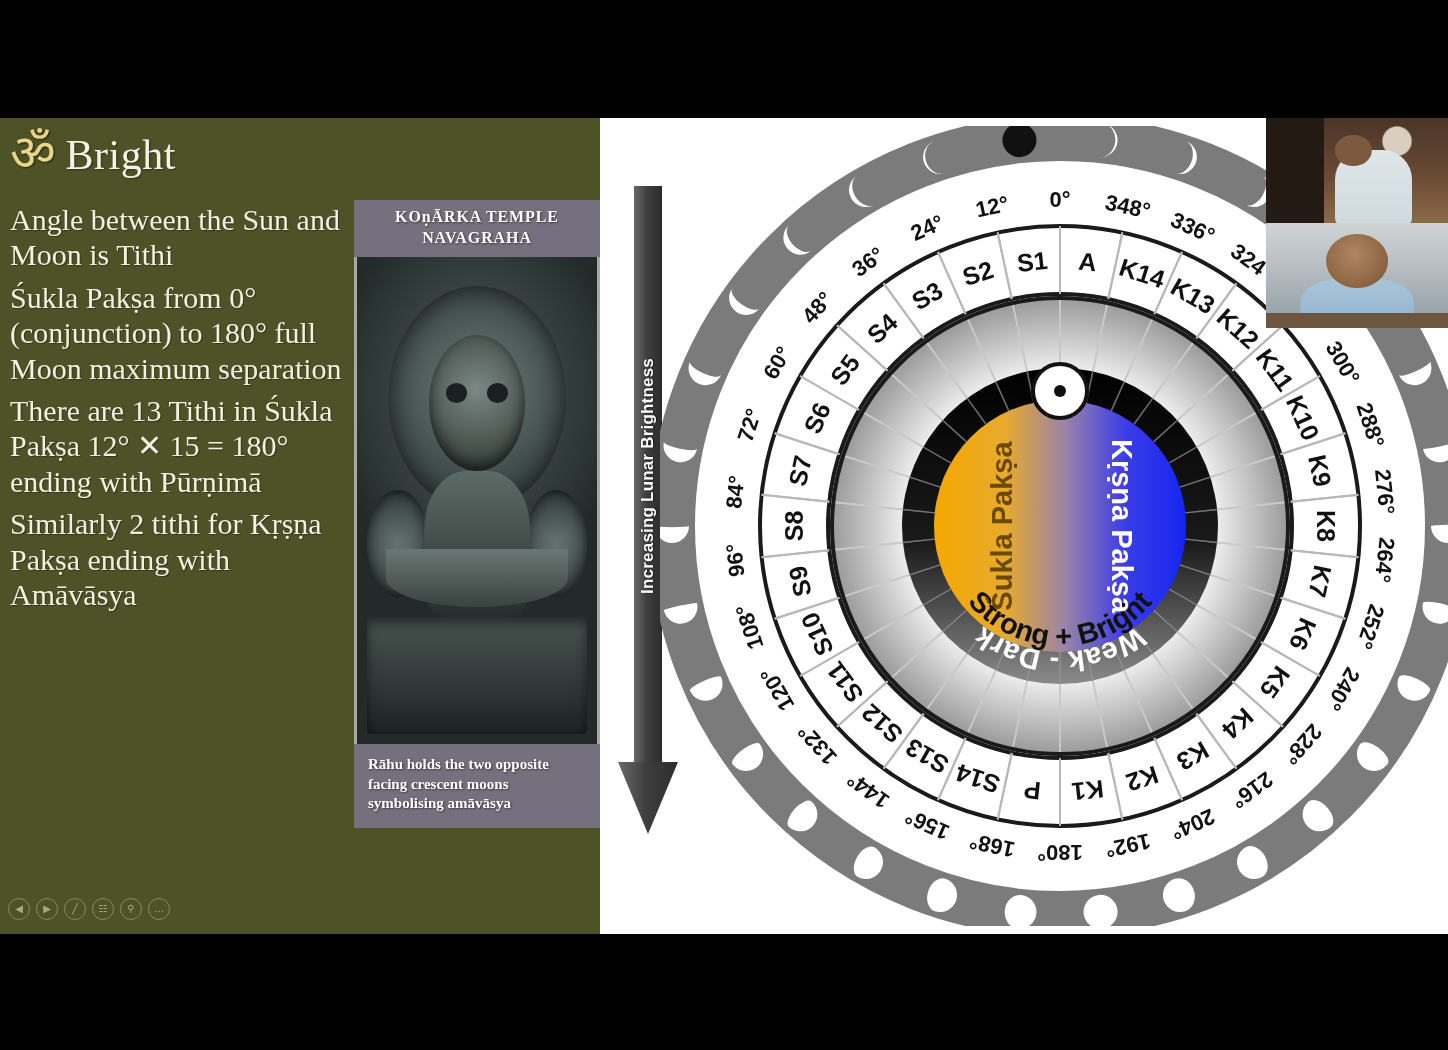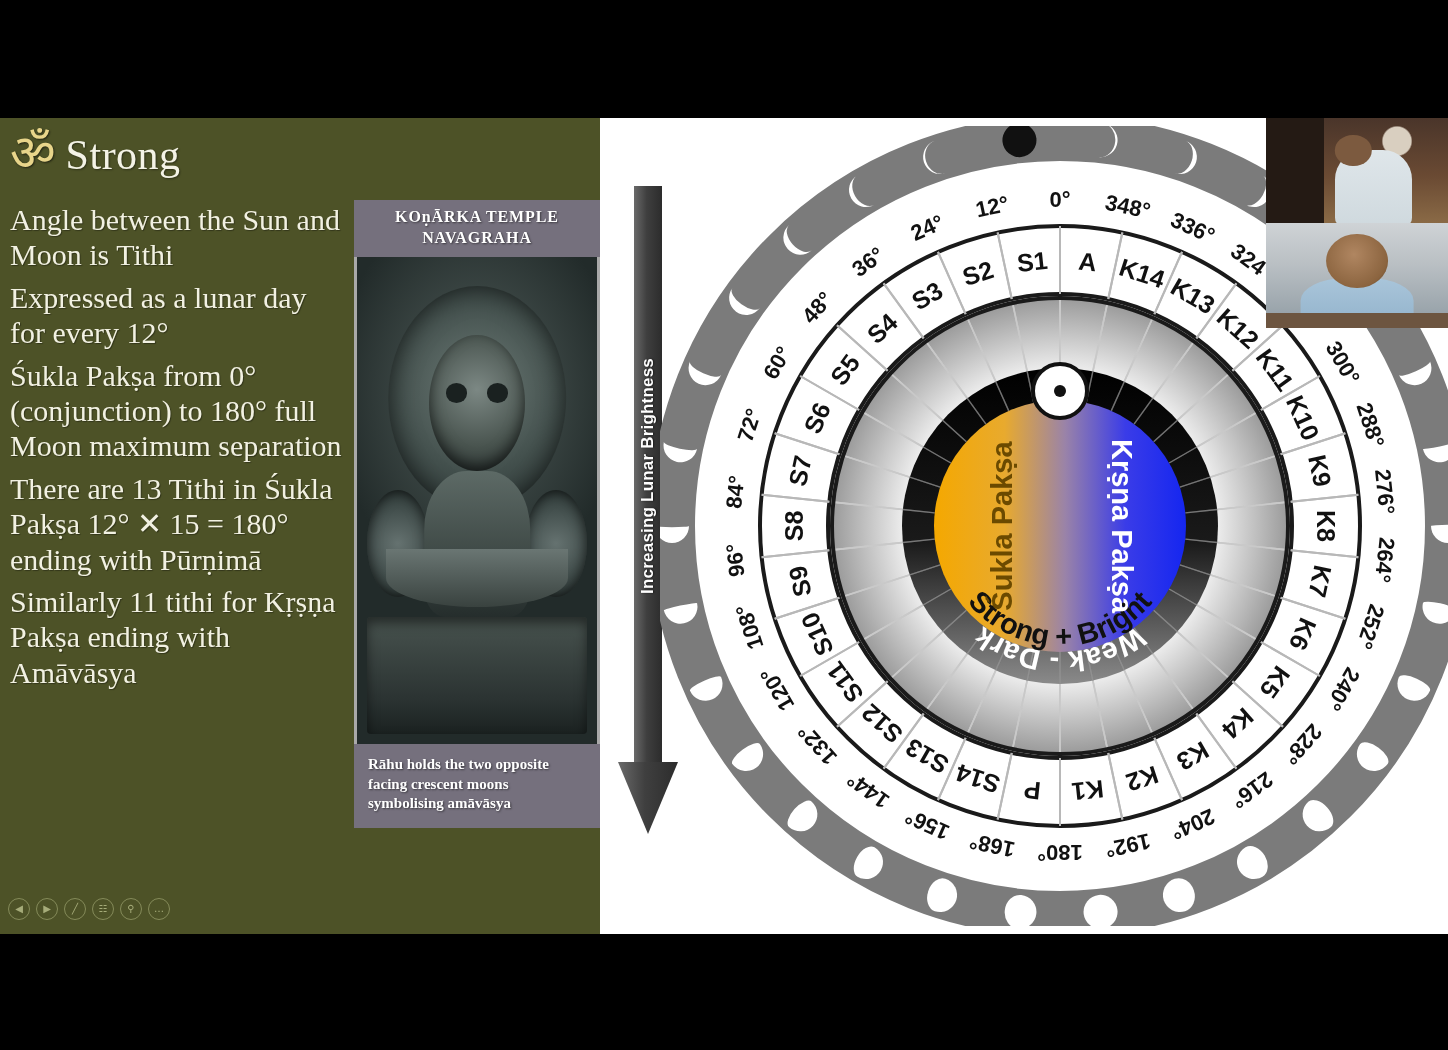--- a/index.html
+++ b/index.html
@@ -195,28 +195,27 @@
 </head>
 <body>
 
 <div id="stage">
 
   <div id="slide">
 
     <div id="textcol">
       <div id="titlerow">
         <div class="om">ॐ</div>
-        <div id="slide-title">Strong</div>
+        <div id="slide-title">Bright</div>
       </div>
       <div id="bullets">
         <div class="bullet">Angle between the Sun and Moon is Tithi</div>
-        <div class="bullet">Expressed as a lunar day for every 12°</div>
         <div class="bullet">Śukla Pakṣa from 0° (conjunction) to 180° full Moon maximum separation</div>
         <div class="bullet">There are 13 Tithi in Śukla Pakṣa 12° ✕ 15 = 180° ending with Pūrṇimā</div>
-        <div class="bullet">Similarly 11 tithi for Kṛṣṇa Pakṣa ending with Amāvāsya</div>
+        <div class="bullet">Similarly 2 tithi for Kṛṣṇa Pakṣa ending with Amāvāsya</div>
       </div>
 
       <div id="toolbar">
         <div class="tool-btn">◀</div>
         <div class="tool-btn">▶</div>
         <div class="tool-btn">╱</div>
         <div class="tool-btn">☷</div>
         <div class="tool-btn">⚲</div>
         <div class="tool-btn">…</div>
       </div>

